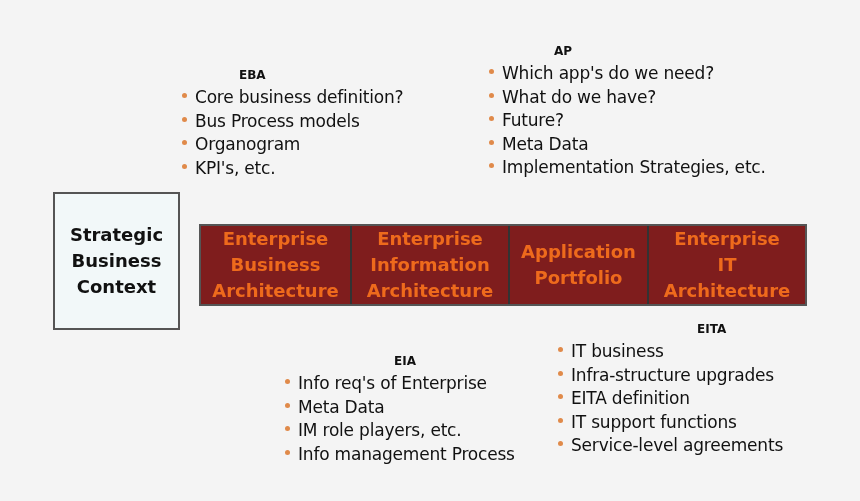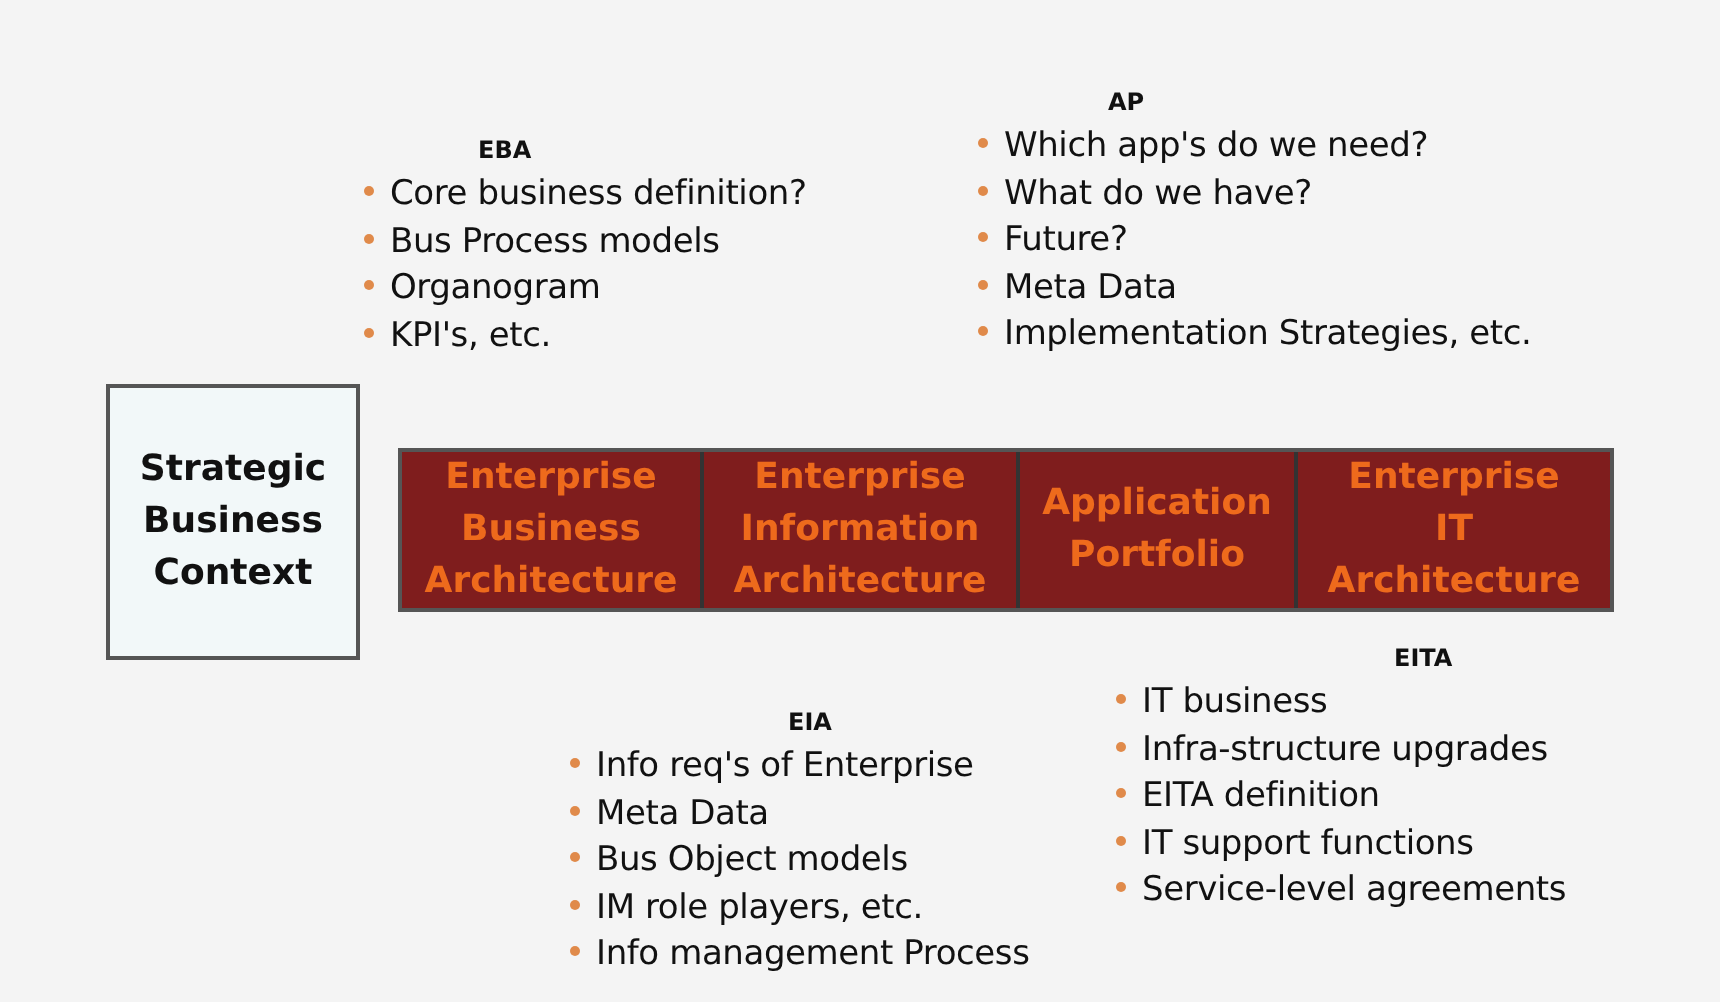--- a/index.html
+++ b/index.html
@@ -97,21 +97,20 @@
 IT
 Architecture</div>
   </div>
 </div>
 
 <div class="group" style="left:284px; top:318px;">
   <div class="group-title" style="padding-left:110px;margin-top:32px;">EIA</div>
   <ul class="bullets">
     <li><span class="dot"></span><span>Info req's of Enterprise</span></li>
     <li><span class="dot"></span><span>Meta Data</span></li>
-    <li><span class="dot"></span><span>Bus Object models</span></li>
     <li><span class="dot"></span><span>IM role players, etc.</span></li>
     <li><span class="dot"></span><span>Info management Process</span></li>
   </ul>
 </div>
 
 <div class="group" style="left:557px; top:318px;">
   <div class="group-title" style="padding-left:140px;">EITA</div>
   <ul class="bullets">
     <li><span class="dot"></span><span>IT business</span></li>
     <li><span class="dot"></span><span>Infra-structure upgrades</span></li>

